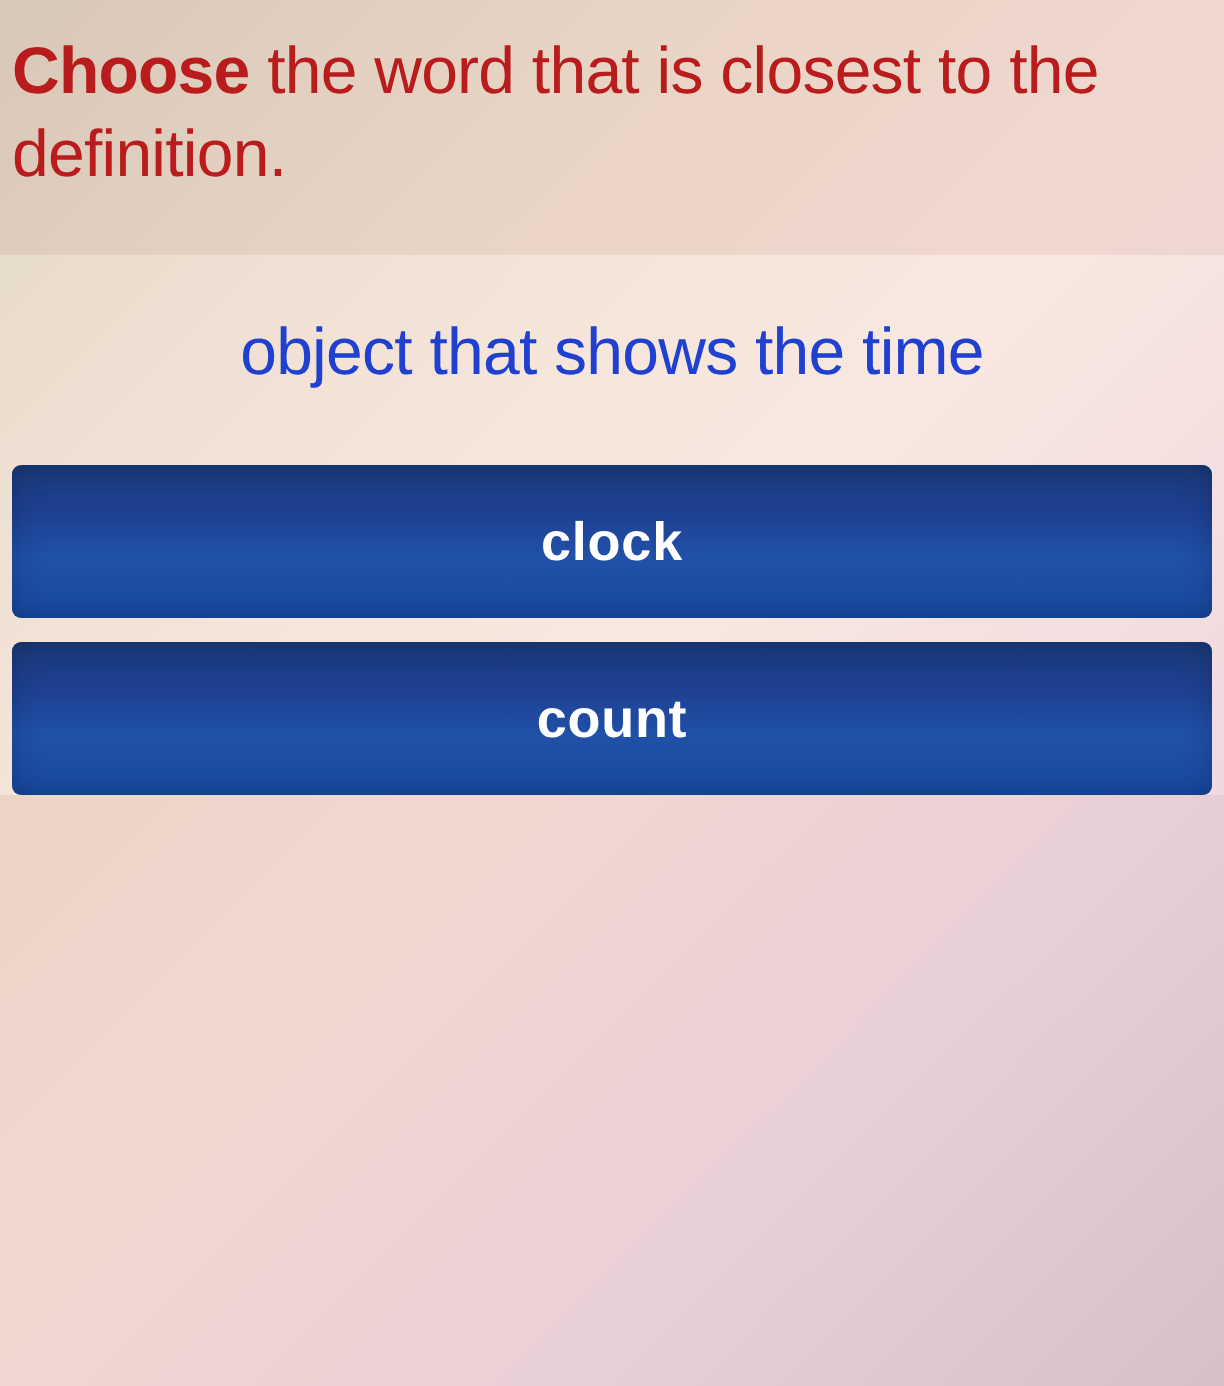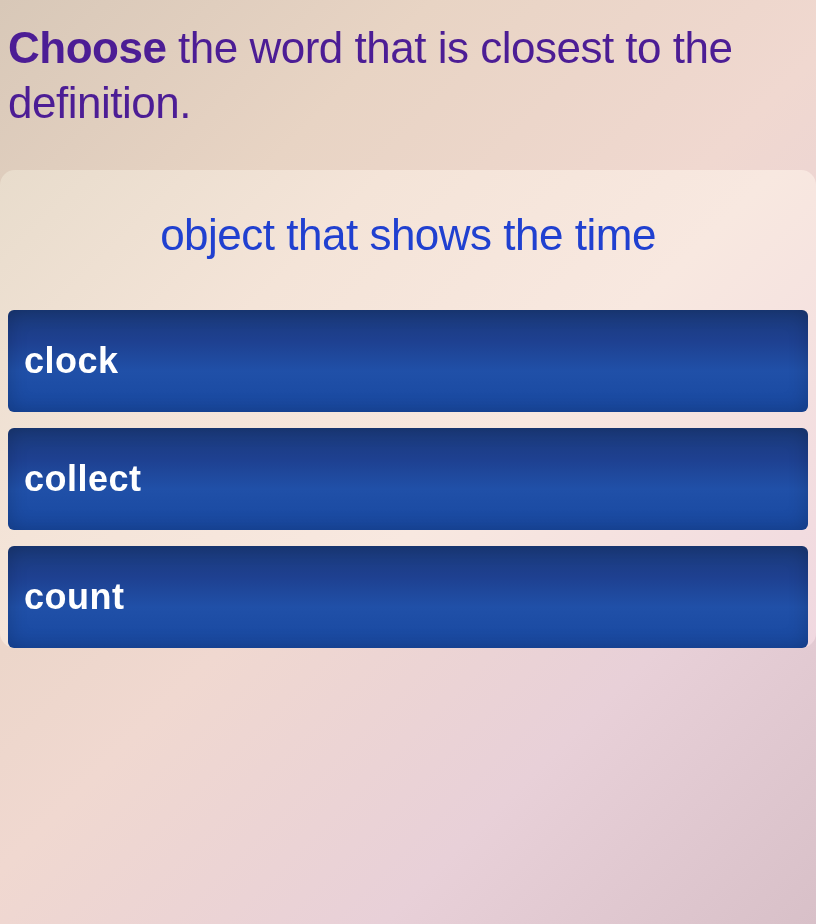--- a/index.html
+++ b/index.html
@@ -12,50 +12,49 @@
       height: 924px;
       font-family: Arial, Helvetica, sans-serif;
       background: linear-gradient(135deg, #d8c8b8 0%, #e8d4c4 25%, #f0d8d0 50%, #e8d0d8 75%, #d8c0c8 100%);
       overflow: hidden;
       position: relative;
     }
     .instruction {
       padding: 20px 12px 40px 8px;
       font-size: 44px;
       line-height: 1.25;
-      color: #4c1d95;
+      color: #b91c1c;
       letter-spacing: -0.5px;
     }
     .instruction .bold {
       font-weight: bold;
     }
     .content-area {
       background: linear-gradient(135deg, #e8dccc 0%, #f4e4d8 30%, #f8e8e0 60%, #f0d8e0 100%);
       padding: 30px 8px 0 8px;
-      border-radius: 15px;
     }
     .definition {
       text-align: center;
       font-size: 44px;
       color: #2040d0;
       padding: 10px 0 50px 0;
       letter-spacing: -0.5px;
     }
     .options {
       display: flex;
       flex-direction: column;
       gap: 16px;
       padding: 0 0 0 0;
     }
     .option-btn {
       background: linear-gradient(to bottom, #1a3a7a 0%, #1e4090 30%, #2050a8 60%, #1848a0 100%);
       color: #ffffff;
       font-size: 36px;
       font-weight: bold;
-      text-align: left;
+      text-align: center;
       padding: 30px 16px;
       border: none;
       border-radius: 6px;
       cursor: pointer;
       width: 100%;
       letter-spacing: 0.5px;
       box-shadow: inset 0 0 20px rgba(0,0,0,0.2);
     }
   </style>
 </head>
@@ -66,19 +65,16 @@
 </div>
 
 <div class="content-area">
   <div class="definition">object that shows the time</div>
 
   <div class="options">
     <button class="option-btn">
       <span>clock</span>
     </button>
     <button class="option-btn">
-      <span>collect</span>
-    </button>
-    <button class="option-btn">
       <span>count</span>
     </button>
   </div>
 </div>
 
 </body></html>

